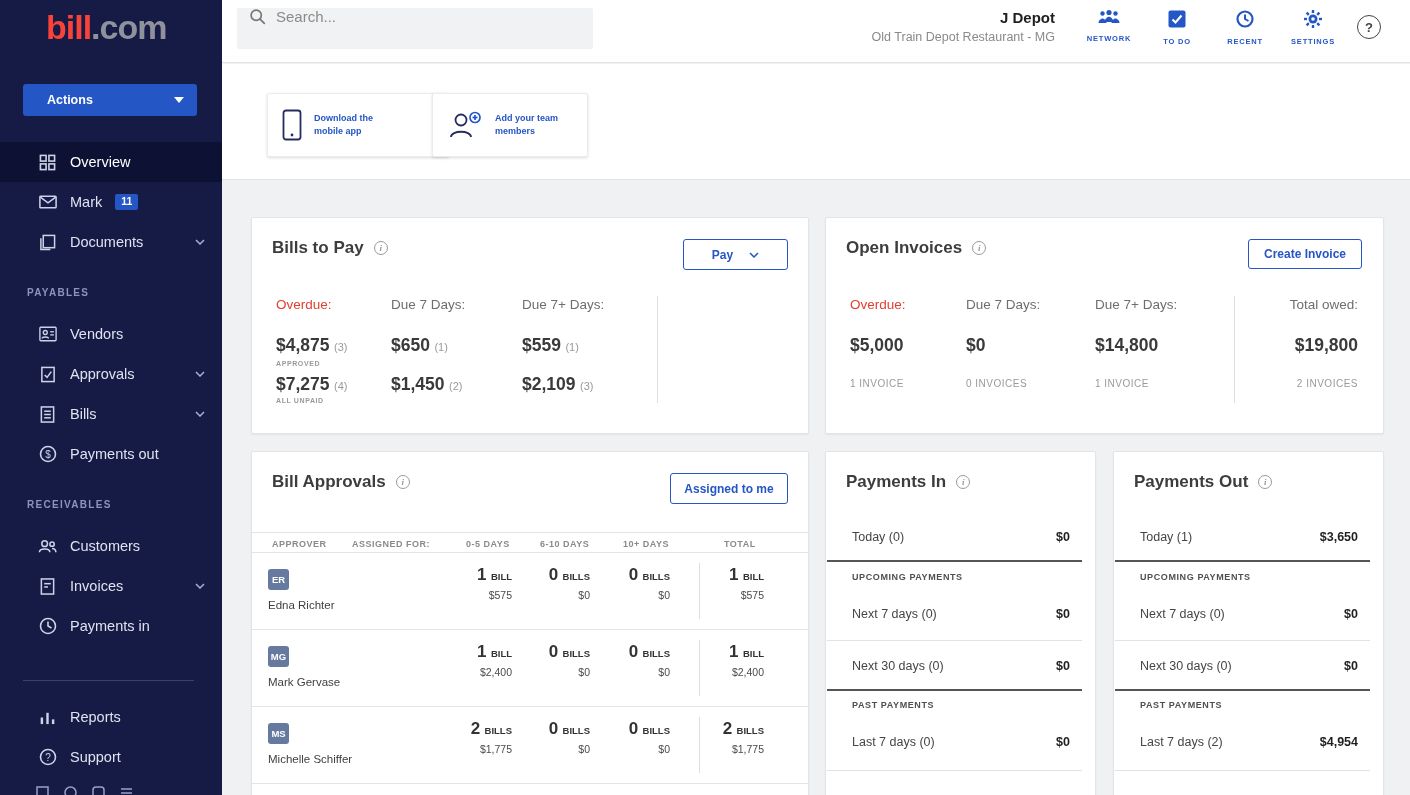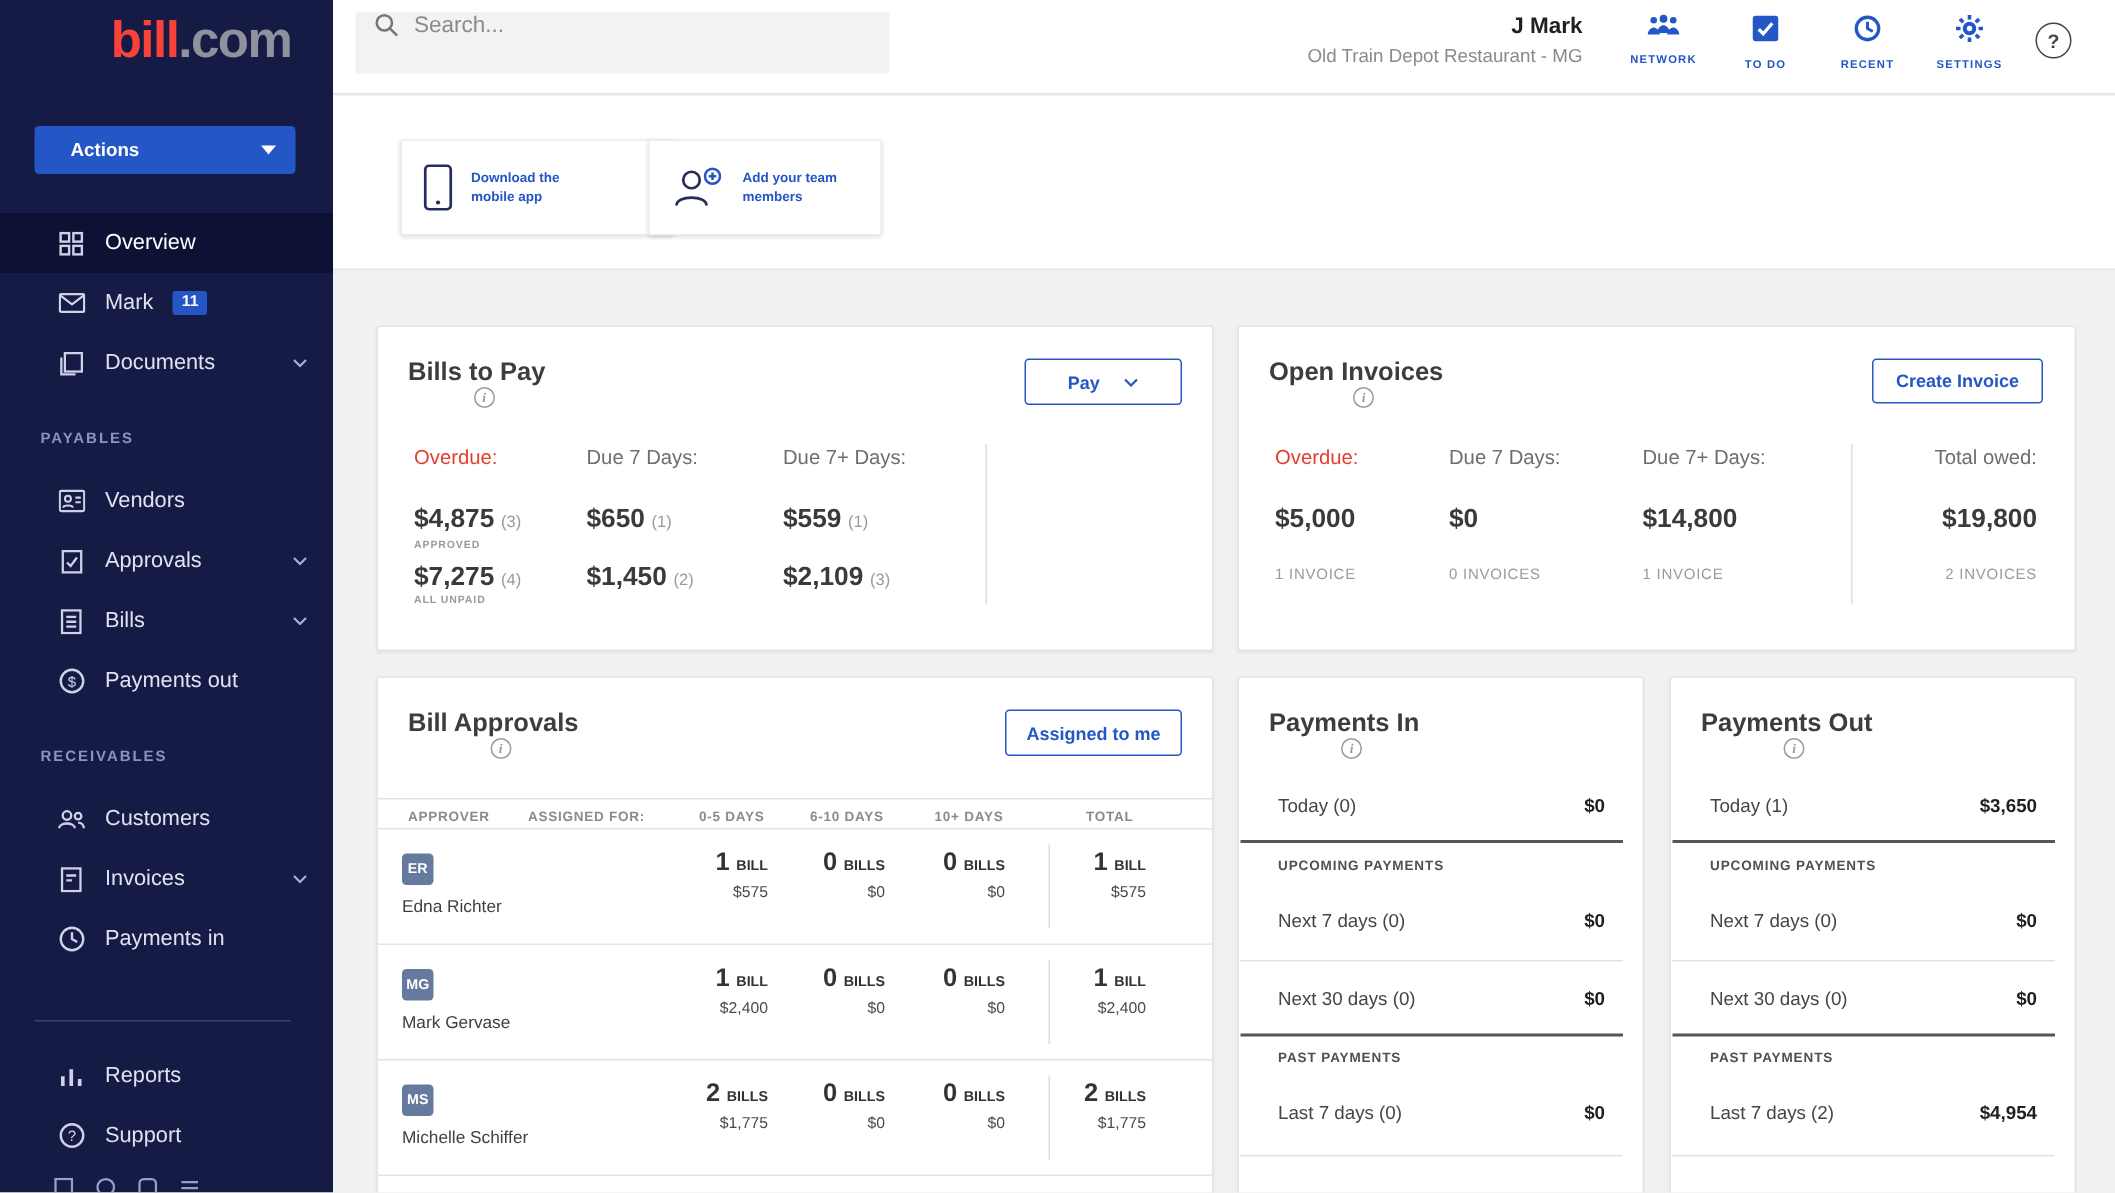--- a/index.html
+++ b/index.html
@@ -8,21 +8,21 @@
     --active-nav:#0d1134;
     --logo-red:#f9423a;
     --overdue-red:#e2402f;
   }
   *{box-sizing:border-box;margin:0;padding:0;}
   html,body{width:1410px;height:795px;overflow:hidden;}
   body{position:relative;background:#f0f1f3;font-family:"Liberation Sans",sans-serif;color:#3a3a3a;}
 
   
   .sidebar{position:absolute;left:0;top:0;width:222px;height:795px;background:var(--sidebar-bg);overflow:hidden;z-index:5;}
-  .logo{padding:8px 0 0 46px;font-size:34px;font-weight:800;letter-spacing:-1px;cursor:pointer;text-align:center;}
+  .logo{padding:8px 0 0 46px;font-size:34px;font-weight:800;letter-spacing:-1px;cursor:pointer;}
   .logo-bill{color:var(--logo-red);}
   .logo-com{color:#8f929d;font-weight:700;}
   .actions-btn{position:absolute;top:84px;left:23px;width:174px;height:32px;background:var(--accent);border:none;border-radius:3px;color:#fff;display:flex;align-items:center;justify-content:space-between;padding:0 13px 0 24px;font-size:12.5px;font-weight:bold;font-family:inherit;cursor:pointer;}
   .caret-down{width:0;height:0;border-left:5px solid transparent;border-right:5px solid transparent;border-top:6px solid #fff;}
   .nav{position:absolute;top:142px;left:0;right:0;}
   .nav-item{height:40px;display:flex;align-items:center;padding-left:38px;position:relative;font-size:14.5px;color:#dfe2f0;cursor:pointer;}
   .nav-item.active{background:var(--active-nav);color:#ffffff;}
   .nav-icon{width:19px;height:19px;margin-right:13px;color:#cdd2e8;display:inline-flex;align-items:center;justify-content:center;flex:0 0 19px;}
   .badge{margin-left:13px;background:var(--accent);color:#fff;font-size:10.5px;font-weight:bold;padding:2px 6px;border-radius:2px;line-height:1.1;}
   .nav-chev{position:absolute;right:17px;color:#a9afd0;display:inline-flex;}
@@ -47,21 +47,21 @@
   .promo-strip{position:absolute;left:222px;top:64px;width:1188px;height:116px;background:#fff;border-bottom:1px solid #e4e4e6;z-index:3;}
   .promo-card{position:absolute;top:29px;height:64px;background:#fff;border:1px solid #ececec;border-radius:2px;box-shadow:0 1px 3px rgba(0,0,0,.14);display:flex;align-items:center;padding:0 10px 0 14px;cursor:pointer;}
   .promo-1{left:45px;width:182px;}
   .promo-2{left:210px;width:156px;}
   .promo-icon{color:#262c5e;margin-right:12px;display:inline-flex;}
   .promo-text{font-size:9px;font-weight:bold;color:var(--accent);line-height:13px;}
 
   
   .main{position:absolute;left:222px;top:180px;width:1188px;height:615px;background:#f0f1f3;overflow:hidden;}
   .card{position:absolute;background:#fff;border:1px solid #e3e4e8;border-radius:2px;box-shadow:0 1px 2px rgba(0,0,0,.06);}
-  .card-title{position:absolute;left:20px;top:20px;font-size:17px;font-weight:600;color:#3d3d3d;display:flex;align-items:center;flex-direction:column;}
+  .card-title{position:absolute;left:20px;top:20px;font-size:17px;font-weight:600;color:#3d3d3d;display:flex;align-items:center;}
   .info-icon{display:inline-flex;align-items:center;justify-content:center;width:14px;height:14px;border:1px solid #9a9a9a;border-radius:50%;color:#9a9a9a;font-size:9px;font-style:italic;font-weight:bold;margin-left:10px;cursor:pointer;font-family:"Liberation Serif",serif;}
   .btn-outline{position:absolute;top:21px;background:#fff;border:1px solid var(--accent);border-radius:3px;color:var(--accent);font-size:12px;font-weight:bold;font-family:inherit;display:flex;align-items:center;justify-content:center;cursor:pointer;}
 
   
   .card-bills{left:29px;top:37px;width:558px;height:217px;}
   .pay-btn{right:20px;width:105px;height:31px;gap:16px;}
   .chev-blue{display:inline-flex;color:var(--accent);}
   .bt-col{position:absolute;top:79px;height:130px;}
   .bt-label{font-size:13.5px;color:#6e6e6e;}
   .bt-label.red{color:var(--overdue-red);}
@@ -311,21 +311,21 @@
     <span style="display:inline-flex;color:#777;">
         <svg width="17" height="17" viewBox="0 0 20 20">
           <circle cx="8.5" cy="8.5" r="6" fill="none" stroke="currentColor" stroke-width="2"></circle>
           <line x1="13" y1="13" x2="18" y2="18" stroke="currentColor" stroke-width="2" stroke-linecap="round"></line>
         </svg>
       </span>
     <input class="search-input" type="text" placeholder="Search..." style="">
   </div>
 
   <div class="user-block">
-    <div class="user-name">J Mark</div>
+    <div class="user-name">J Depot</div>
     <div class="org-name">Old Train Depot Restaurant - MG</div>
   </div>
 
   <div class="hicons">
     <div class="hicon">
       <span><svg width="24" height="17" viewBox="0 0 24 17" fill="currentColor">
             <circle cx="5.5" cy="4.5" r="2.2"></circle>
             <circle cx="12" cy="3.5" r="2.6"></circle>
             <circle cx="18.5" cy="4.5" r="2.2"></circle>
             <path d="M1.5 14c0-3 2.8-4.6 4-4.6s4 1.6 4 4.6z"></path>

